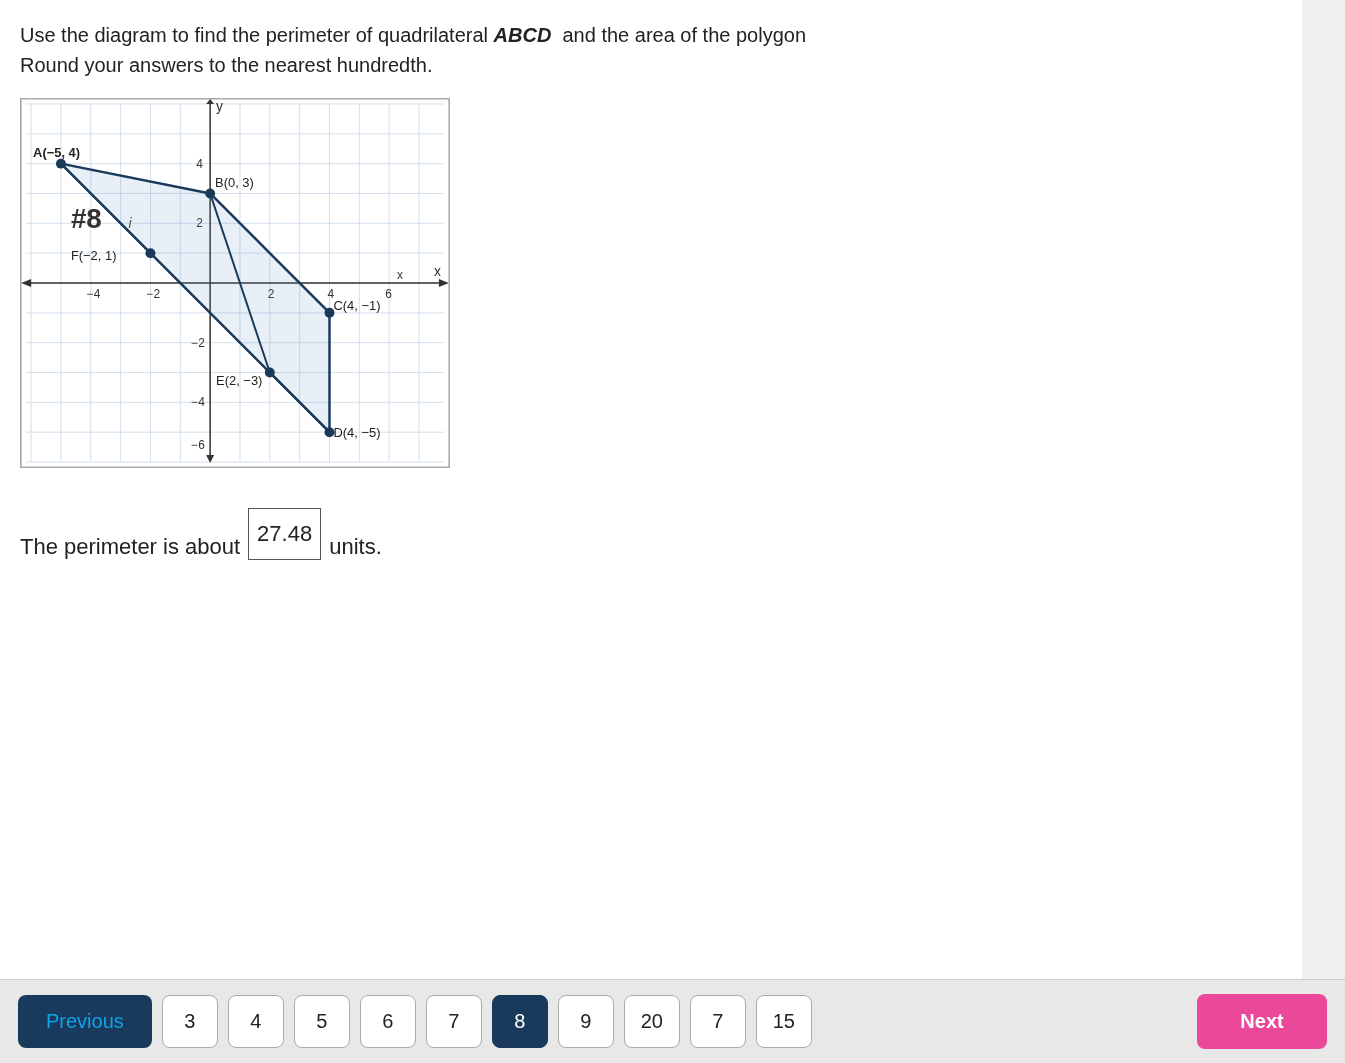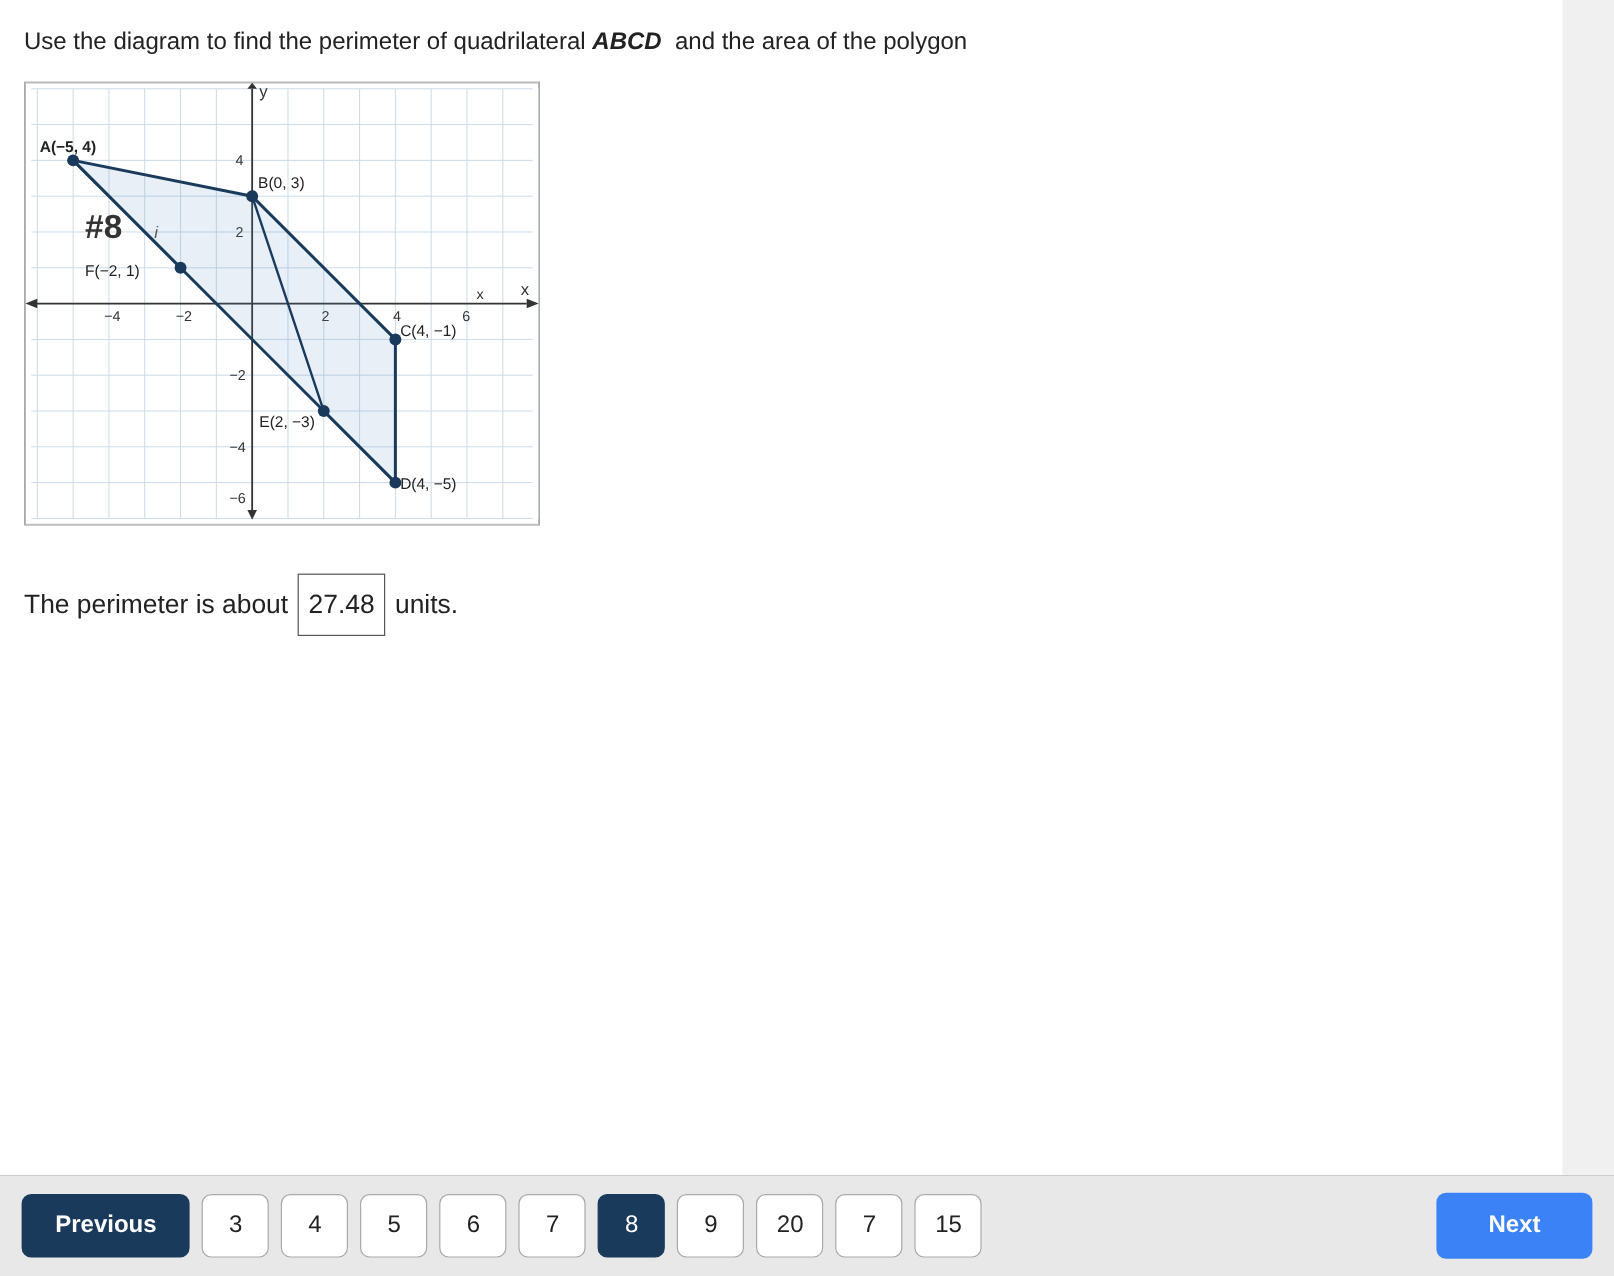--- a/index.html
+++ b/index.html
@@ -37,21 +37,21 @@
     }
     .graph-svg {
       width: 100%;
       height: 100%;
     }
     .answer-line {
       font-size: 22px;
       color: #222;
       margin-bottom: 30px;
       display: flex;
-      align-items: center;
+      align-items: flex-end;
       gap: 8px;
     }
     .answer-box {
       border: 1.5px solid #555;
       padding: 12px 8px;
       min-width: 70px;
       text-align: center;
       font-size: 22px;
       background: white;
       display: inline-block;
@@ -72,31 +72,31 @@
       width: 1345px;
       background: #e8e8e8;
       display: flex;
       align-items: center;
       padding: 14px 18px;
       gap: 10px;
       border-top: 1px solid #ccc;
     }
     .nav-btn-prev {
       background: #1a3a5c;
-      color: #ffffff;
+      color: #0ea5e9;
       border: none;
       border-radius: 8px;
       padding: 15px 28px;
       font-size: 20px;
-      font-weight: bold;
+      font-weight: normal;
       cursor: pointer;
       min-width: 130px;
     }
     .nav-btn-next {
-      background: #3b82f6;
+      background: #ec4899;
       color: white;
       border: none;
       border-radius: 8px;
       padding: 16px 28px;
       font-size: 20px;
       font-weight: bold;
       cursor: pointer;
       min-width: 130px;
       margin-left: auto;
     }
@@ -117,20 +117,21 @@
       border-color: #1a3a5c;
     }
   </style>
 </head>
 <body>
 
 <div class="main-container">
 
   <div class="question-text">
     <div>Use the diagram to find the perimeter of quadrilateral <em>ABCD</em>&nbsp; and the area of the polygon</div>
+    <div>Round your answers to the nearest hundredth.</div>
   </div>
 
   <div class="graph-container">
     <svg class="graph-svg" viewBox="0 0 430 370" xmlns="http://www.w3.org/2000/svg">
 
       <rect width="430" height="370" fill="white" stroke="#aaa" stroke-width="1"></rect>
 
       <g stroke="#c8d8e8" stroke-width="0.8">
 
         <line x1="10" y1="5" x2="10" y2="365"></line>

